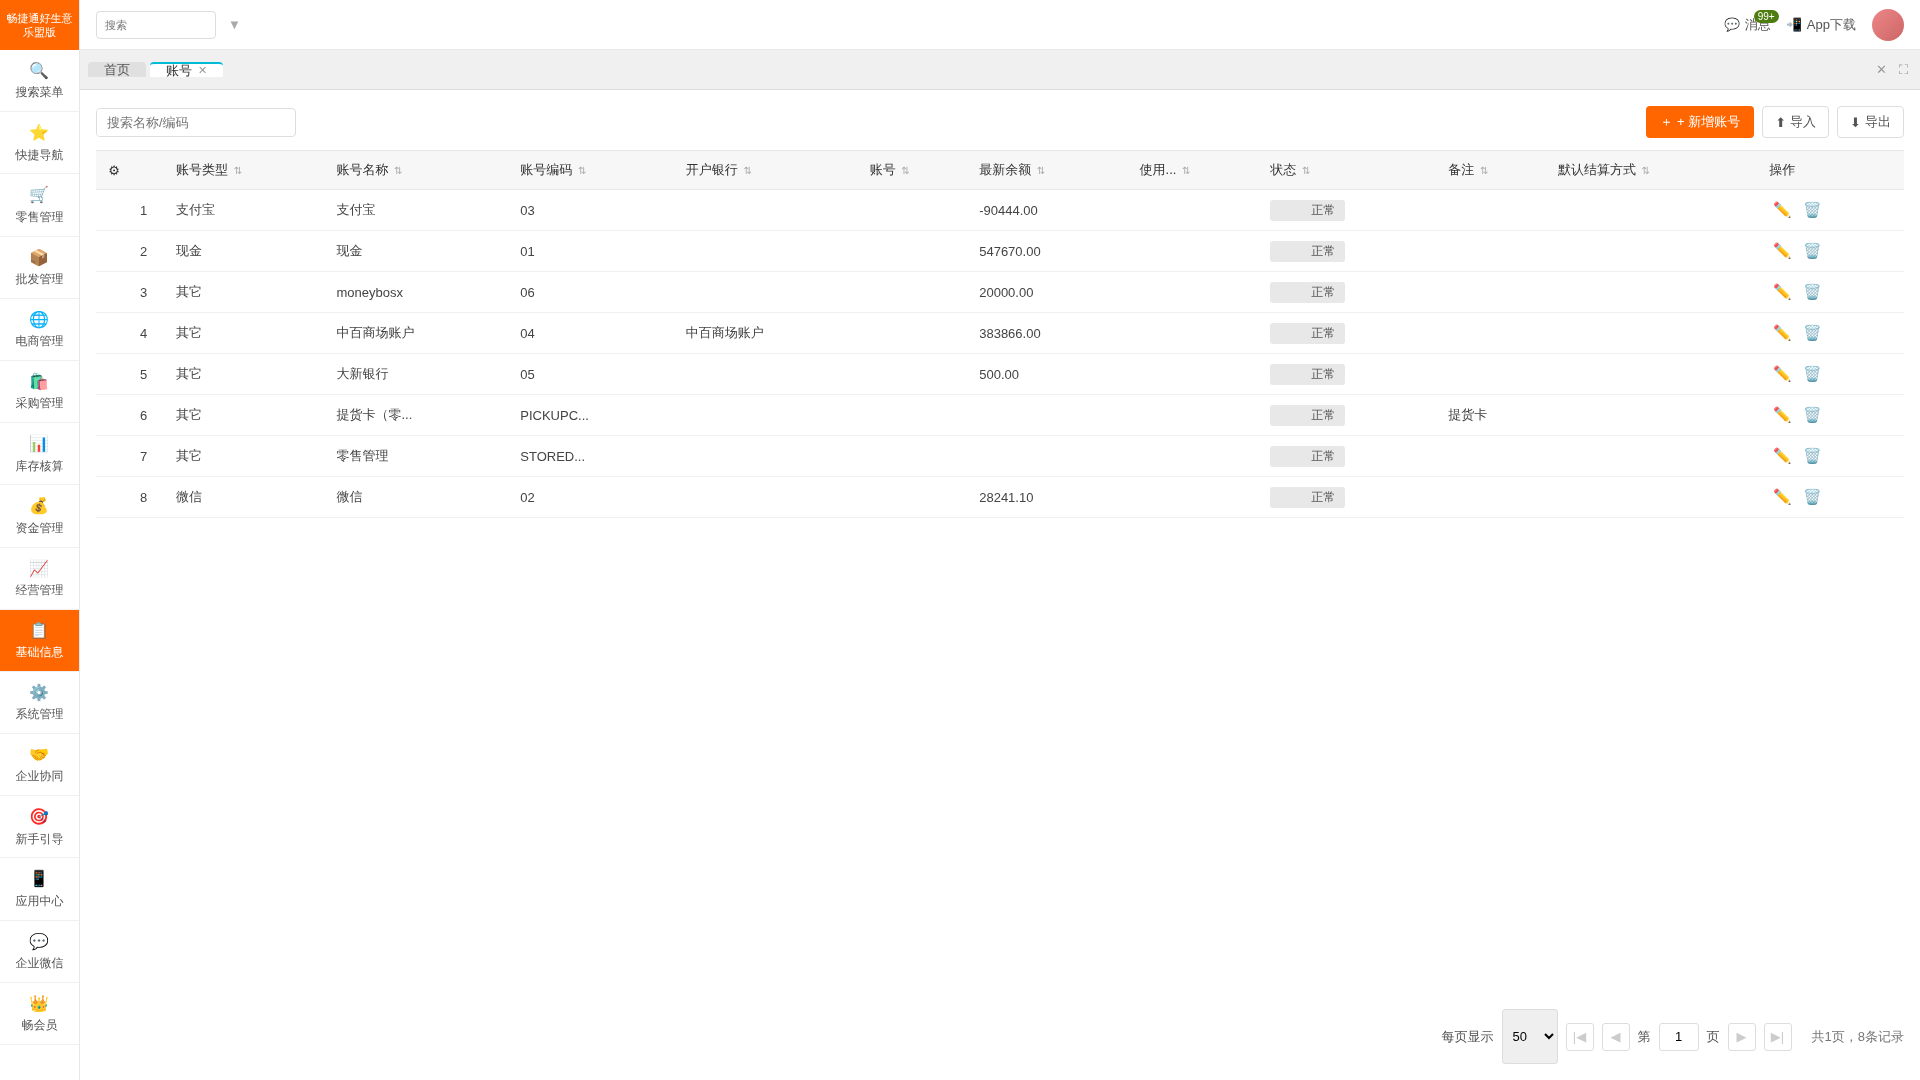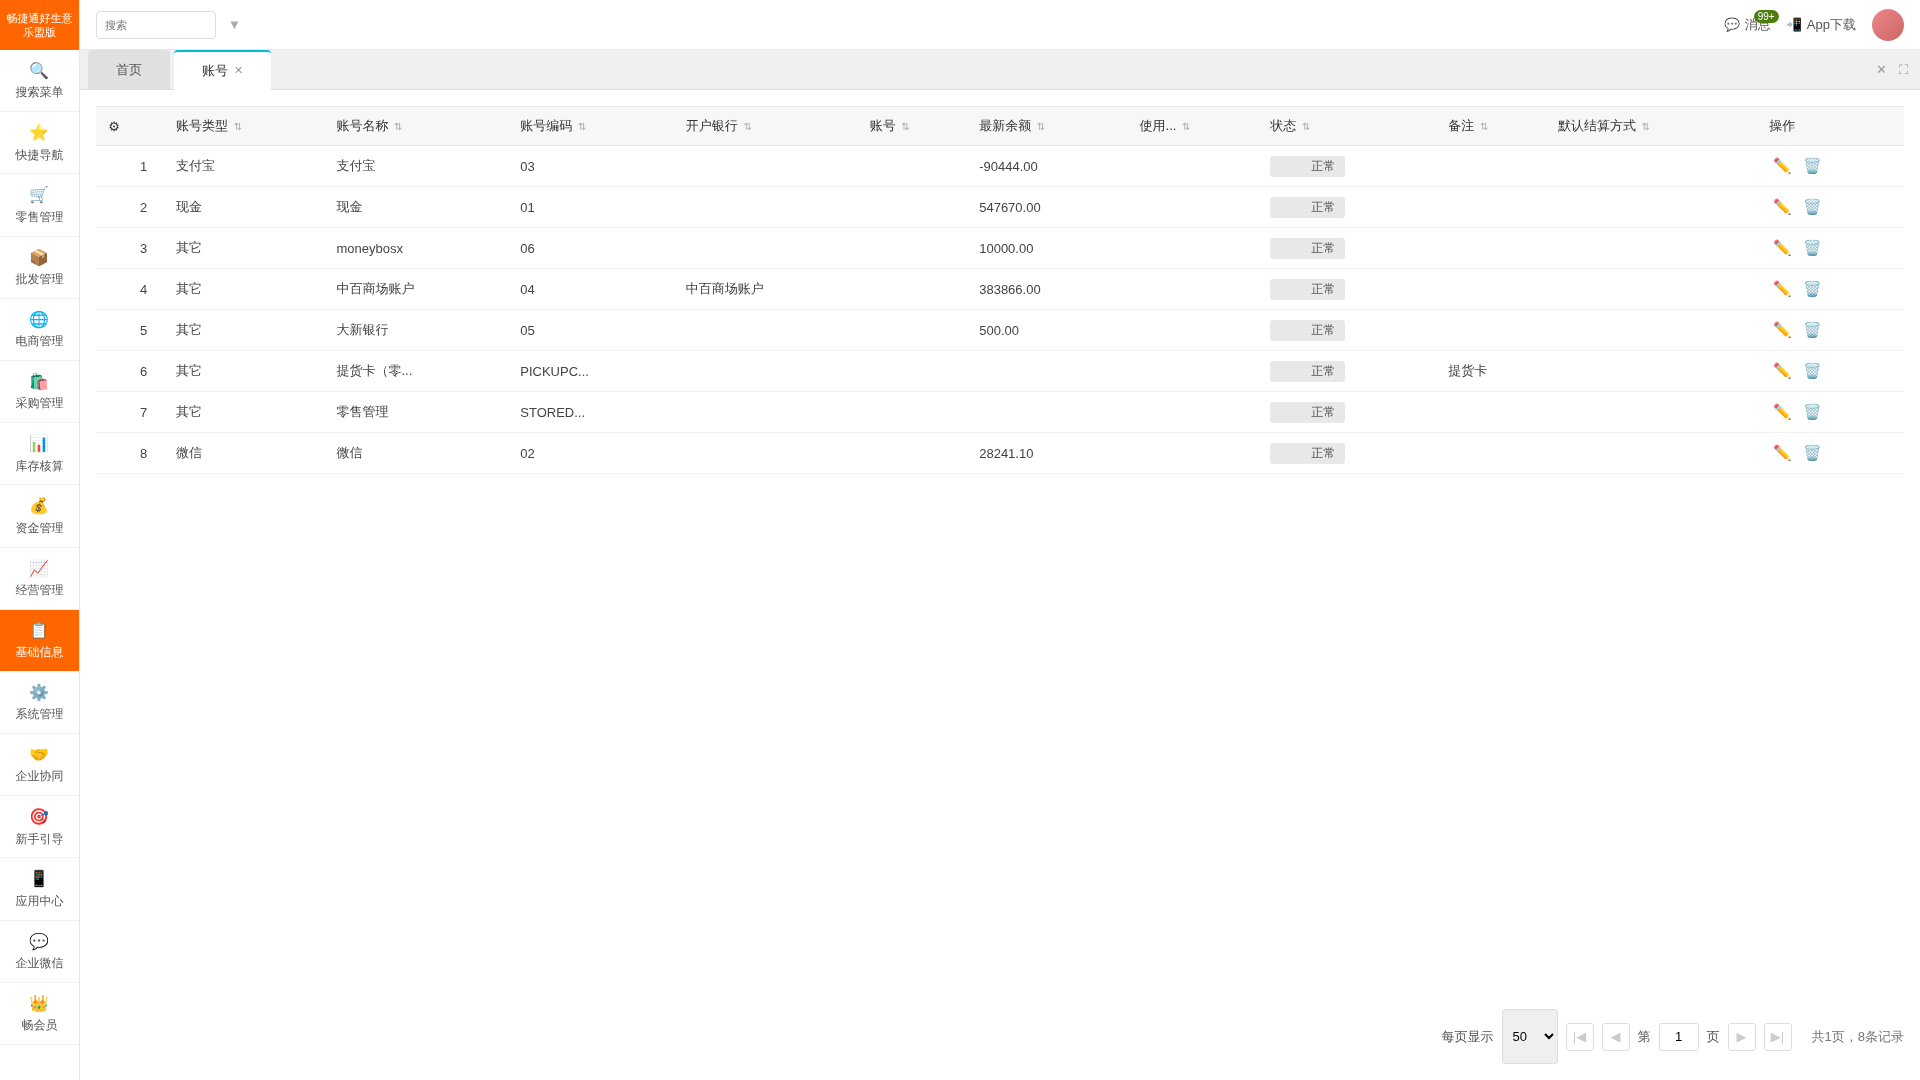--- a/index.html
+++ b/index.html
@@ -127,22 +127,22 @@
       height: 40px;
       background: #f0f0f0;
       display: flex;
       align-items: center;
       padding: 0 8px;
       gap: 4px;
       flex-shrink: 0;
       border-bottom: 1px solid #ddd;
     }
     .tab {
-      height: 40px;
-      padding: 0 28px;
+      height: 15px;
+      padding: 0 16px;
       border-radius: 4px 4px 0 0;
       display: flex;
       align-items: center;
       gap: 6px;
       cursor: pointer;
       font-size: 13px;
       background: #e0e0e0;
       color: #555;
     }
     .tab.active {
@@ -419,20 +419,40 @@
       <span>账号</span>
       <span class="tab-close">✕</span>
     </div>
     <div style="flex:1;"></div>
     <button class="action-btn" style="font-size:13px;color:#999;">✕</button>
     <button class="action-btn" style="font-size:13px;color:#999;">⛶</button>
   </div>
 
   <div class="content">
 
+    <div class="toolbar">
+      <div class="search-box">
+        <input class="search-input" type="text" placeholder="搜索名称/编码" style="">
+        <button class="search-btn">🔍</button>
+      </div>
+      <div class="toolbar-right">
+        <button class="btn-primary">
+          <span>＋</span>
+          <span>+ 新增账号</span>
+        </button>
+        <button class="btn-default">
+          <span>⬆</span>
+          <span>导入</span>
+        </button>
+        <button class="btn-default">
+          <span>⬇</span>
+          <span>导出</span>
+        </button>
+      </div>
+    </div>
 
     <div class="table-wrap">
       <table>
         <thead>
           <tr>
             <th class="gear-col">⚙</th>
             <th style="width:36px;"></th>
             <th>账号类型 <span class="sort-icon">⇅</span></th>
             <th>账号名称 <span class="sort-icon">⇅</span></th>
             <th>账号编码 <span class="sort-icon">⇅</span></th>
@@ -484,21 +504,21 @@
     </td>
   </tr>
             <tr>
     <td></td>
     <td>3</td>
     <td>其它</td>
     <td>moneybosx</td>
     <td>06</td>
     <td></td>
     <td></td>
-    <td>10000.00</td>
+    <td>20000.00</td>
     <td></td>
     <td><span class="status-badge status-normal">正常</span></td>
     <td></td>
     <td></td>
     <td>
       <button class="action-btn" title="编辑">✏️</button>
       <button class="action-btn" title="删除">🗑️</button>
     </td>
   </tr>
             <tr>

